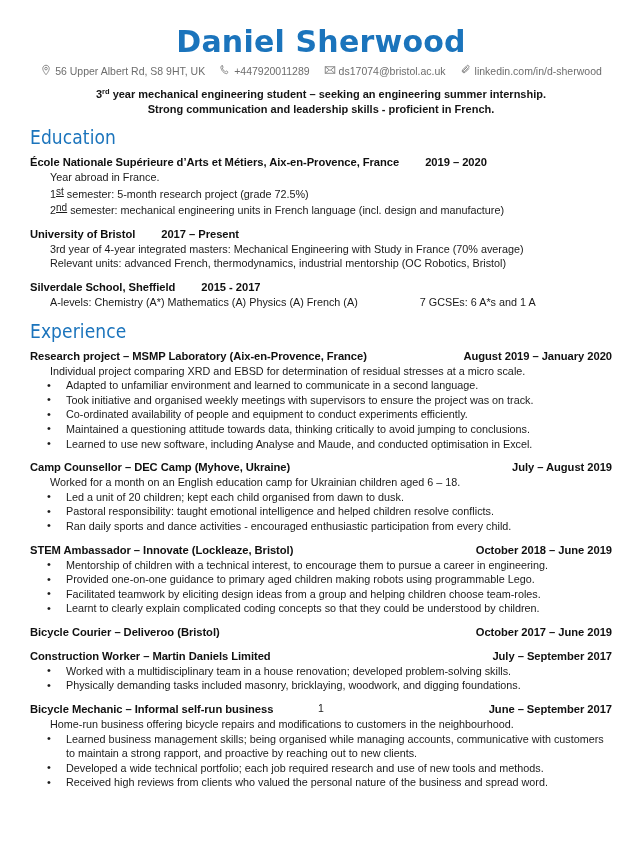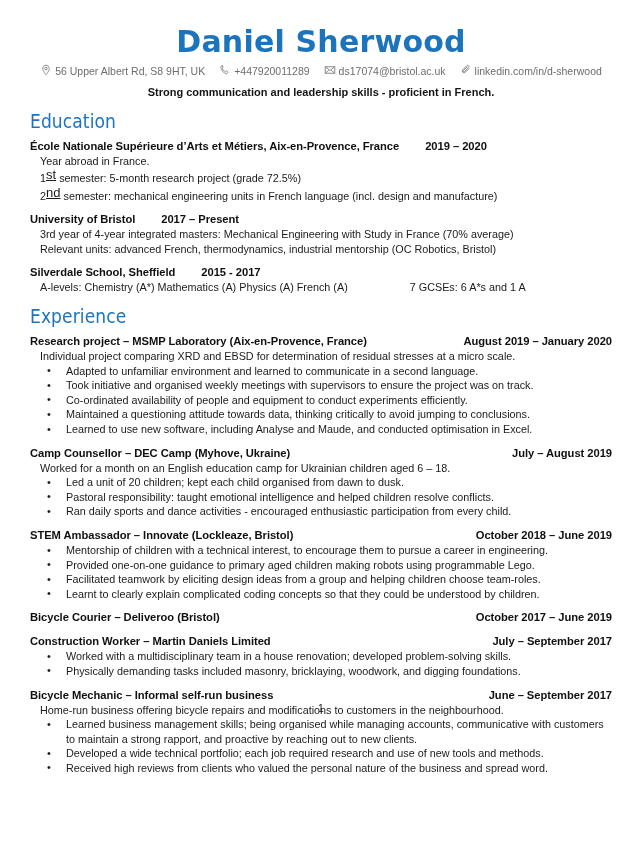--- a/index.html
+++ b/index.html
@@ -92,23 +92,23 @@
     align-items: baseline;
     gap: 26px;
   }
   .entry-head .date { white-space: nowrap; padding-left: 10px; }
   .entry-head .date-inline { white-space: nowrap; }
 
   .sub {
     font-size: 10.8px;
     line-height: 14.6px;
     color: #1a1a1a;
-    margin-left: 10px;
-  }
-  .sub sup { font-size: 13px; vertical-align: 3px; text-decoration: underline; }
+    margin-left: 20px;
+  }
+  .sub sup { font-size: 10px; vertical-align: 3px; text-decoration: underline; }
 
   ul.bullets {
     list-style: none;
     margin: 0;
     padding: 0;
   }
   ul.bullets li {
     position: relative;
     font-size: 10.8px;
     line-height: 14.6px;
@@ -178,20 +178,21 @@
         <svg viewBox="0 0 24 24" fill="none" stroke="#8a8a8a" stroke-width="2" stroke-linecap="round">
           <path d="M17.5 9.5l-7 7a3.5 3.5 0 01-5-5l8-8a2.6 2.6 0 013.7 3.7l-8 8a1.5 1.5 0 01-2.2-2.2l7-7"></path>
         </svg>
       </span>
       <span>linkedin.com/in/d-sherwood</span>
     </div>
 
   </div>
 
   <div class="tagline">
+    <div><span>3</span><sup>rd</sup><span> year mechanical engineering student – seeking an engineering summer internship.</span></div>
     <div>Strong communication and leadership skills - proficient in French.</div>
   </div>
 
   <div class="section">
     <div class="section-title">Education</div>
 
     <div class="entry">
       <div class="entry-head">
         <div class="title-inline">
           <span>École Nationale Supérieure d’Arts et Métiers, Aix-en-Provence, France</span>

